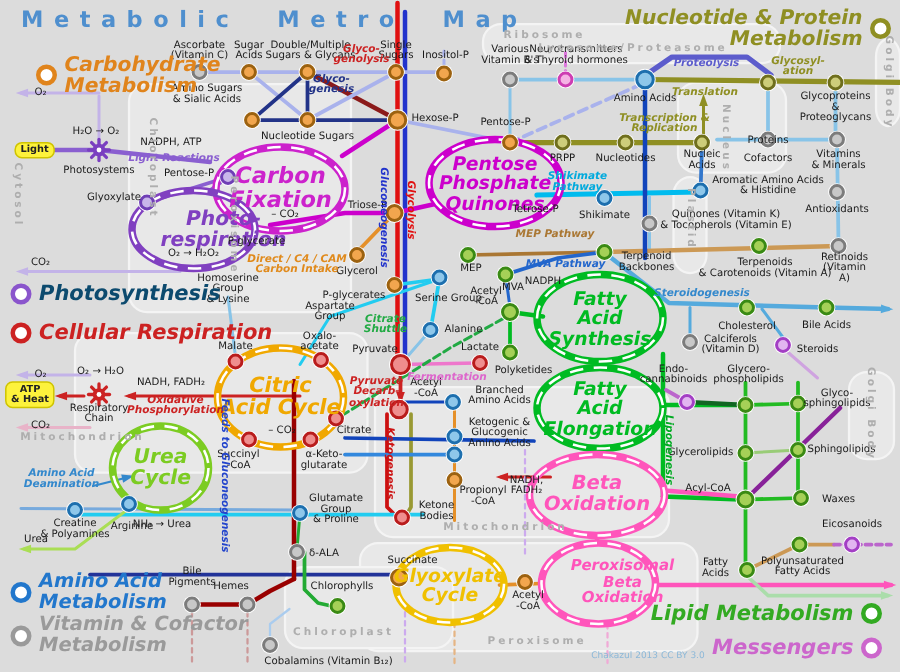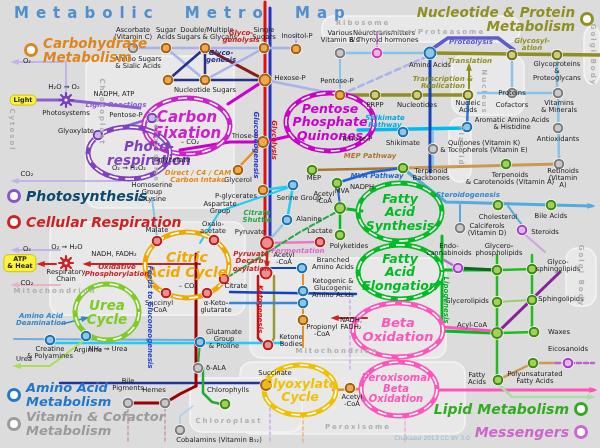--- a/index.html
+++ b/index.html
@@ -355,21 +355,21 @@
     <div class="lbl loopLabel" style="left: 400px; top: 212px; font-size: 12.5px; color: rgb(0, 187, 34);">Fatty
 Acid
 Synthesis</div>
     <div class="lbl loopLabel" style="left: 400px; top: 272px; font-size: 12.5px; color: rgb(0, 187, 34);">Fatty
 Acid
 Elongation</div>
     <div class="lbl loopLabel" style="left: 398px; top: 330px; font-size: 13px; color: rgb(255, 85, 187);">Beta
 Oxidation</div>
     <div class="lbl loopLabel" style="left: 300px; top: 390px; font-size: 12.5px; color: rgb(240, 192, 0);">Glyoxylate
 Cycle</div>
-    <div class="lbl loopLabel" style="left: 396px; top: 389px; font-size: 10px; color: rgb(255, 85, 187);">Peroxisomal
+    <div class="lbl loopLabel" style="left: 415px; top: 389px; font-size: 10px; color: rgb(255, 85, 187);">Peroxisomal
 Beta
 Oxidation</div>
     <div class="lbl m" style="left: 133px; top: 34px;">Ascorbate
 (Vitamin C)</div>
     <div class="lbl m" style="left: 166px; top: 34px;">Sugar
 Acids</div>
     <div class="lbl m" style="left: 207px; top: 34px;">Double/Multiple
 Sugars &amp; Glycans</div>
     <div class="lbl m" style="left: 264px; top: 34px;">Single
 Sugars</div>

